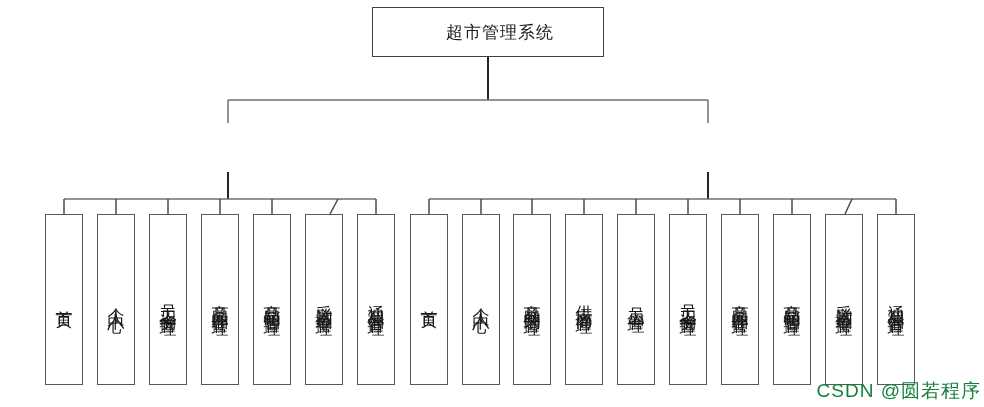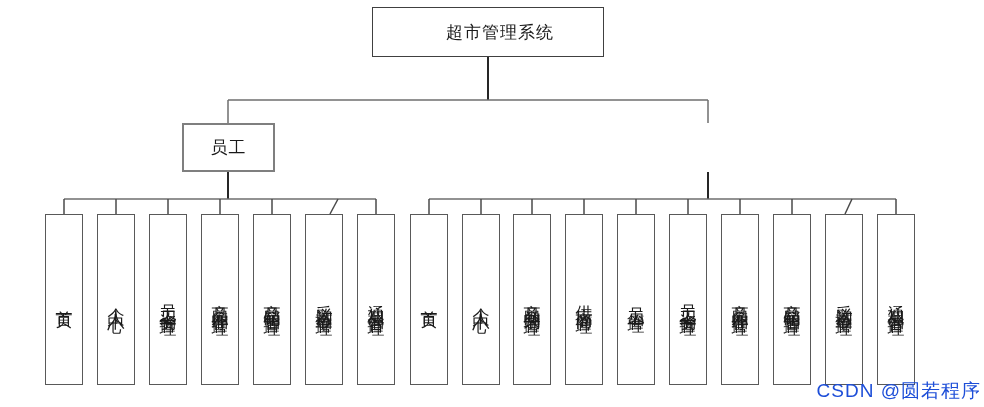--- a/index.html
+++ b/index.html
@@ -12,21 +12,21 @@
     position:absolute;background:#ffffff;display:flex;align-items:center;justify-content:center;
     box-sizing:border-box;text-align:center;
   }
   .node-root{border:1.5px solid #404040;font-size:17px;letter-spacing:1px;padding-left:24px;}
   .node-branch{border:2px solid #7f7f7f;font-size:17px;letter-spacing:1px;}
   .node-leaf{border:1.5px solid #595959;font-size:17px;}
   .node-leaf span{
     writing-mode:vertical-rl;text-orientation:upright;letter-spacing:3px;line-height:1;
   }
   .watermark{
-    position:absolute;right:3px;bottom:3px;font-size:19px;color:#1d4ed8;
+    position:absolute;right:3px;bottom:3px;font-size:19px;color:#15803d;
     letter-spacing:1px;white-space:nowrap;
   }
 </style>
 </head>
 <body>
 
 <div class="canvas">
 
   <svg class="edges" viewBox="0 0 984 407" xmlns="http://www.w3.org/2000/svg">
 
@@ -64,23 +64,20 @@
       <line x1="792" y1="199" x2="792" y2="214"></line>
       <line x1="852" y1="199" x2="845" y2="214"></line>
       <line x1="896" y1="199" x2="896" y2="214"></line>
     </g>
   </svg>
 
   <div class="node node-root" style="left:372px;top:7px;width:232px;height:50px;">
     <span>超市管理系统</span>
   </div>
 
-  <div class="node node-branch" style="left:182px;top:123px;width:93px;height:49px;">
-    <span>员工</span>
-  </div>
 
   <div class="node node-leaf" style="left:45px;top:214px;width:38px;height:171px;">
     <span>首页</span>
   </div>
   <div class="node node-leaf" style="left:97px;top:214px;width:38px;height:171px;">
     <span>个人中心</span>
   </div>
   <div class="node node-leaf" style="left:149px;top:214px;width:38px;height:171px;">
     <span>员工工资管理</span>
   </div>

